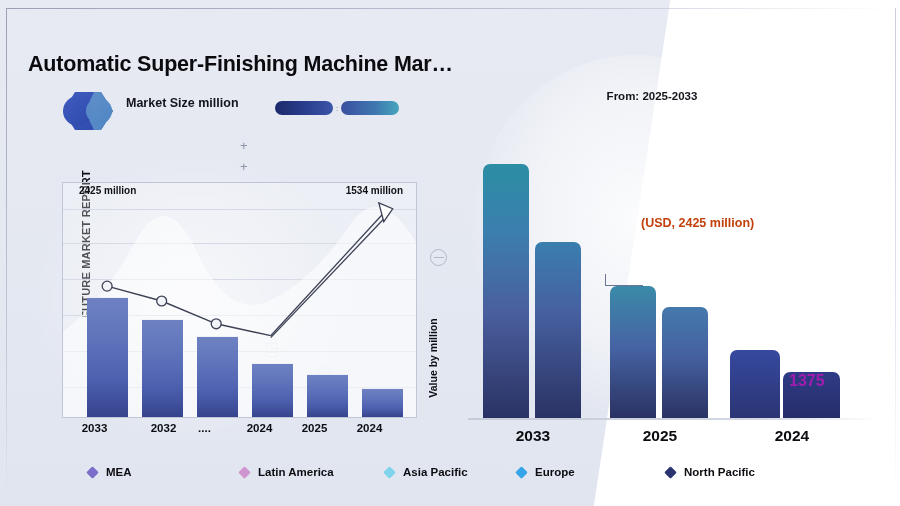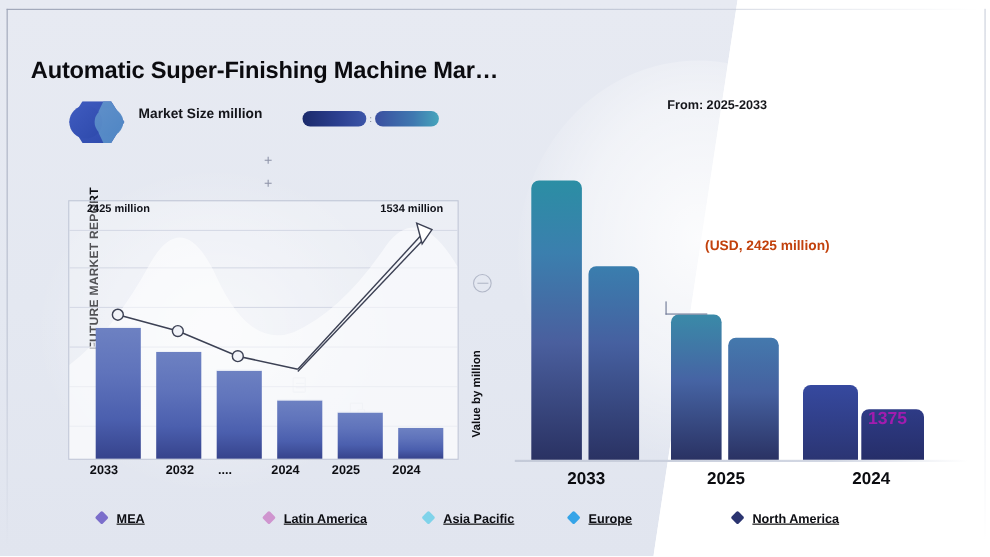--- a/index.html
+++ b/index.html
@@ -178,21 +178,21 @@
   .tick-mark {
     position: absolute; left: 605px; top: 274px; width: 38px; height: 12px;
     border-left: 1.4px solid #6c7694; border-bottom: 1.4px solid #6c7694;
   }
 
   
   .legend {
     position: absolute; left: 88px; top: 466px; width: 700px;
     display: flex; align-items: center;
   }
-  .legend-item { display: flex; white-space: nowrap; text-decoration: underline; }
+  .legend-item { display: flex; align-items: center; white-space: nowrap; }
   .legend-diamond {
     width: 9px; height: 9px; transform: rotate(45deg); border-radius: 1.5px;
     margin-right: 9px; flex: none;
   }
   .legend-text { font-size: 11.5px; font-weight: bold; color: #0c0d12; }
 </style>
 </head>
 <body>
 
 <div id="root">
@@ -326,17 +326,17 @@
     <div class="legend-item" style="width:132px">
       <span class="legend-diamond" style="background:#7fd3ea"></span>
       <span class="legend-text">Asia Pacific</span>
     </div>
     <div class="legend-item" style="width:149px">
       <span class="legend-diamond" style="background:#35a4e8"></span>
       <span class="legend-text">Europe</span>
     </div>
     <div class="legend-item">
       <span class="legend-diamond" style="background:#2b3470"></span>
-      <span class="legend-text">North America</span>
+      <span class="legend-text">North Pacific</span>
     </div>
   </div>
 
 </div>
 
 </body></html>

